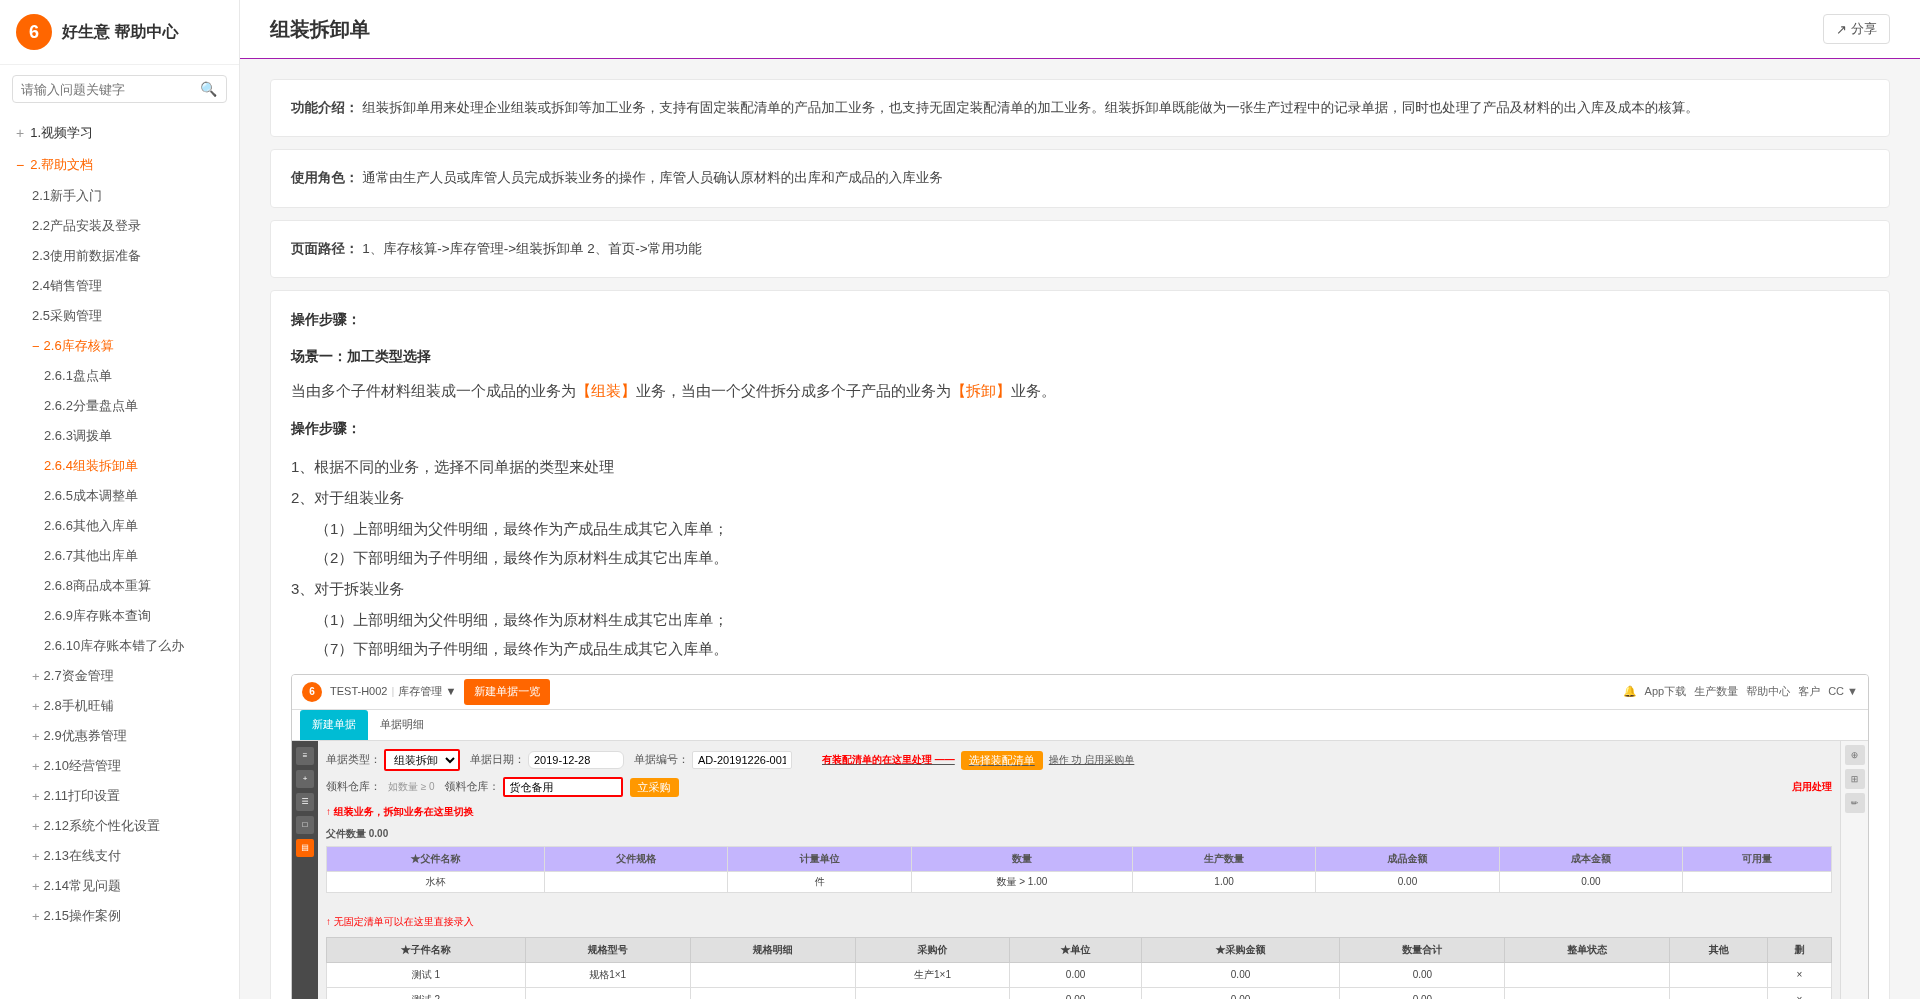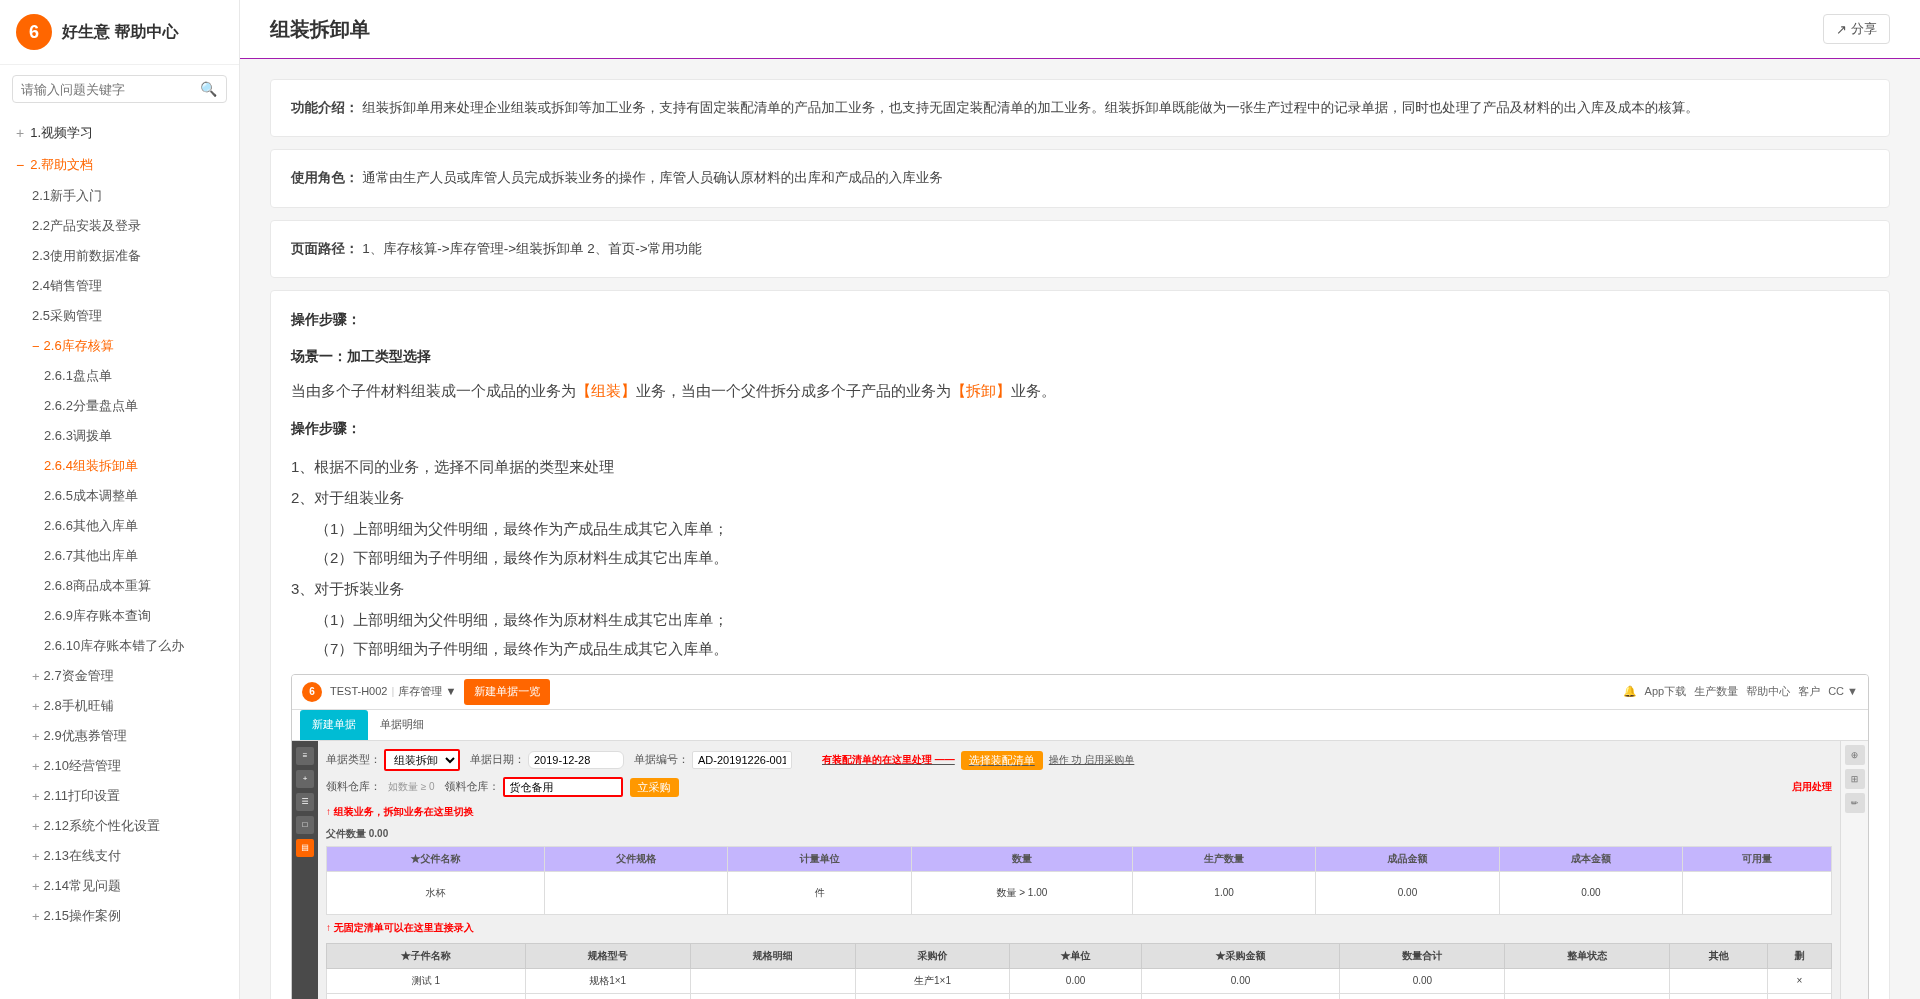--- a/index.html
+++ b/index.html
@@ -228,21 +228,21 @@
     }
     .app-table th {
       background: #c4b5fd;
       border: 1px solid #ddd;
       padding: 3px 6px;
       text-align: center;
       color: #555;
     }
     .app-table td {
       border: 1px solid #ddd;
-      padding: 12px 6px;
+      padding: 1px 6px;
       text-align: center;
       color: #444;
     }
     .app-table tr:nth-child(odd) td { background: #fff; }
     .app-table tr:nth-child(even) td { background: #fafafa; }
 
     
     .app-sidebar-right {
       background: #f5f5f5;
       border-left: 1px solid #ddd;
@@ -542,21 +542,21 @@
                     <td>件</td>
                     <td>数量 &gt; 1.00</td>
                     <td>1.00</td>
                     <td>0.00</td>
                     <td>0.00</td>
                     <td></td>
                   </tr>
                 </tbody>
               </table>
 
-              <div style="color:#f00;font-size:10px;font-weight:bold;margin-top:4px;margin-bottom:2px;">
+              <div style="color:#f00;font-size:10px;font-weight:normal;margin-top:20px;margin-bottom:2px;">
                 ↑ 无固定清单可以在这里直接录入
               </div>
 
               <table class="app-lower-table">
                 <thead>
                   <tr>
                     <th>★子件名称</th>
                     <th>规格型号</th>
                     <th>规格明细</th>
                     <th>采购价</th>

